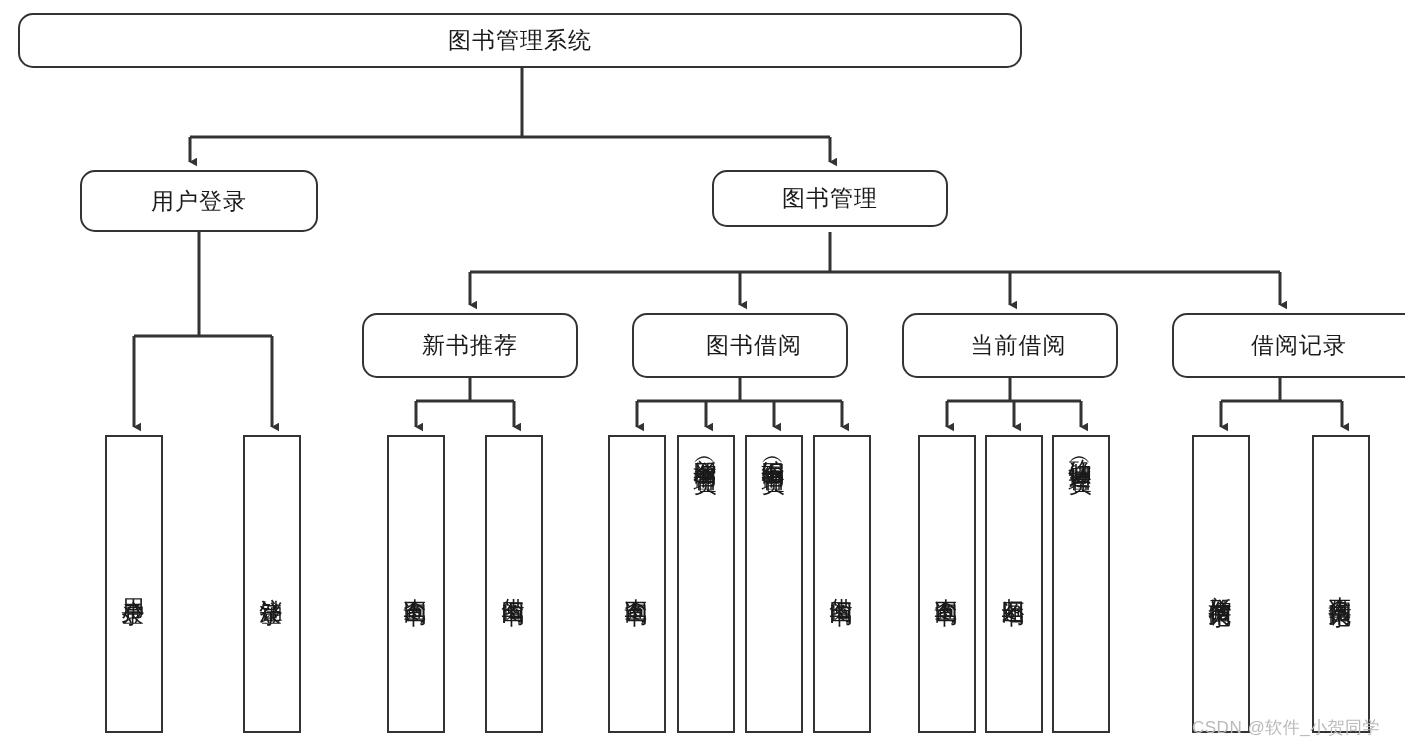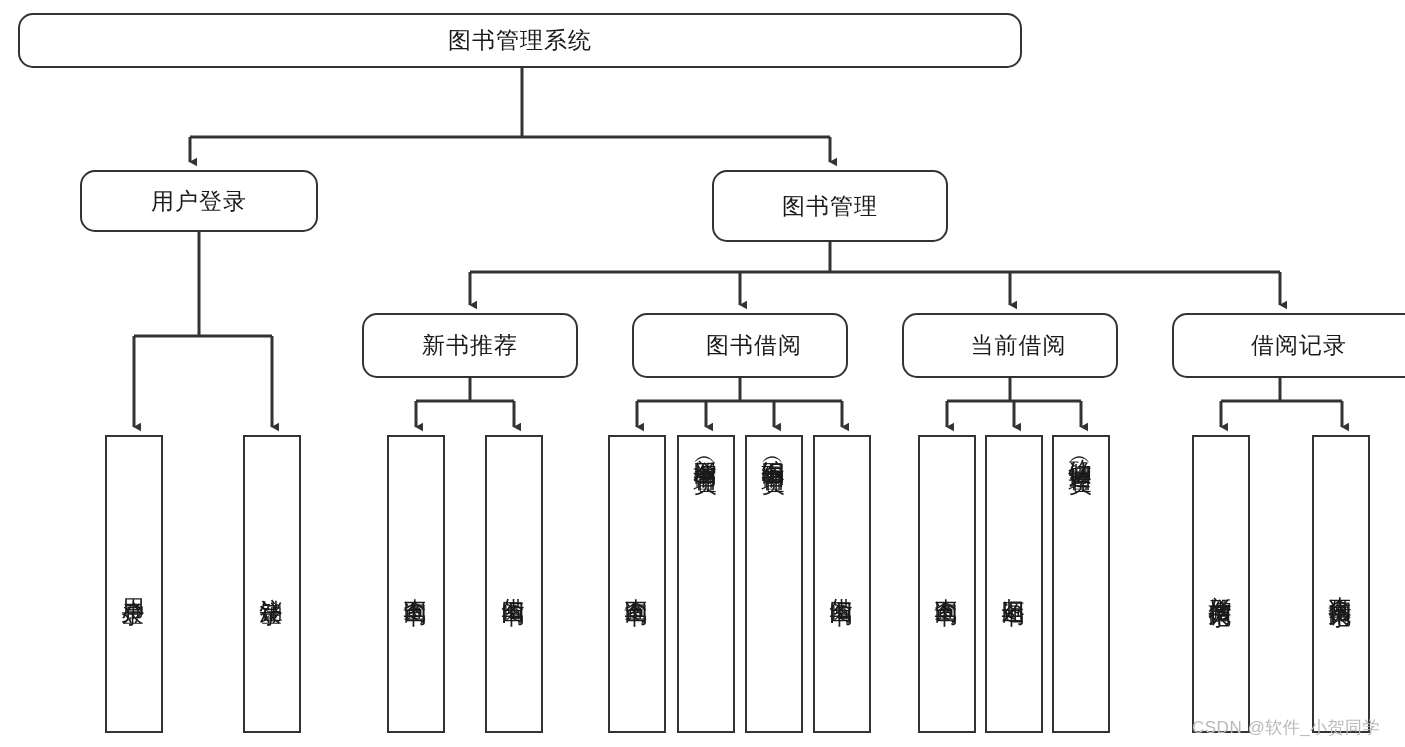--- a/index.html
+++ b/index.html
@@ -116,21 +116,21 @@
     </g>
   </svg>
 
   <div class="node horiz" style="left:18px; top:13px; width:1004px; height:55px;">
     <span>图书管理系统</span>
   </div>
 
   <div class="node horiz" style="left:80px; top:170px; width:238px; height:62px;">
     <span>用户登录</span>
   </div>
-  <div class="node horiz" style="left:712px; top:170px; width:236px; height:72px;text-align:center;">
+  <div class="node horiz" style="left:712px; top:170px; width:236px; height:57px;text-align:center;">
     <span>图书管理</span>
   </div>
 
   <div class="node horiz" style="left:362px; top:313px; width:216px; height:65px;">
     <span>新书推荐</span>
   </div>
   <div class="node horiz" style="left:632px; top:313px; width:216px; height:65px;padding-left:28px;">
     <span>图书借阅</span>
   </div>
   <div class="node horiz" style="left:902px; top:313px; width:216px; height:65px;padding-left:17px;">

